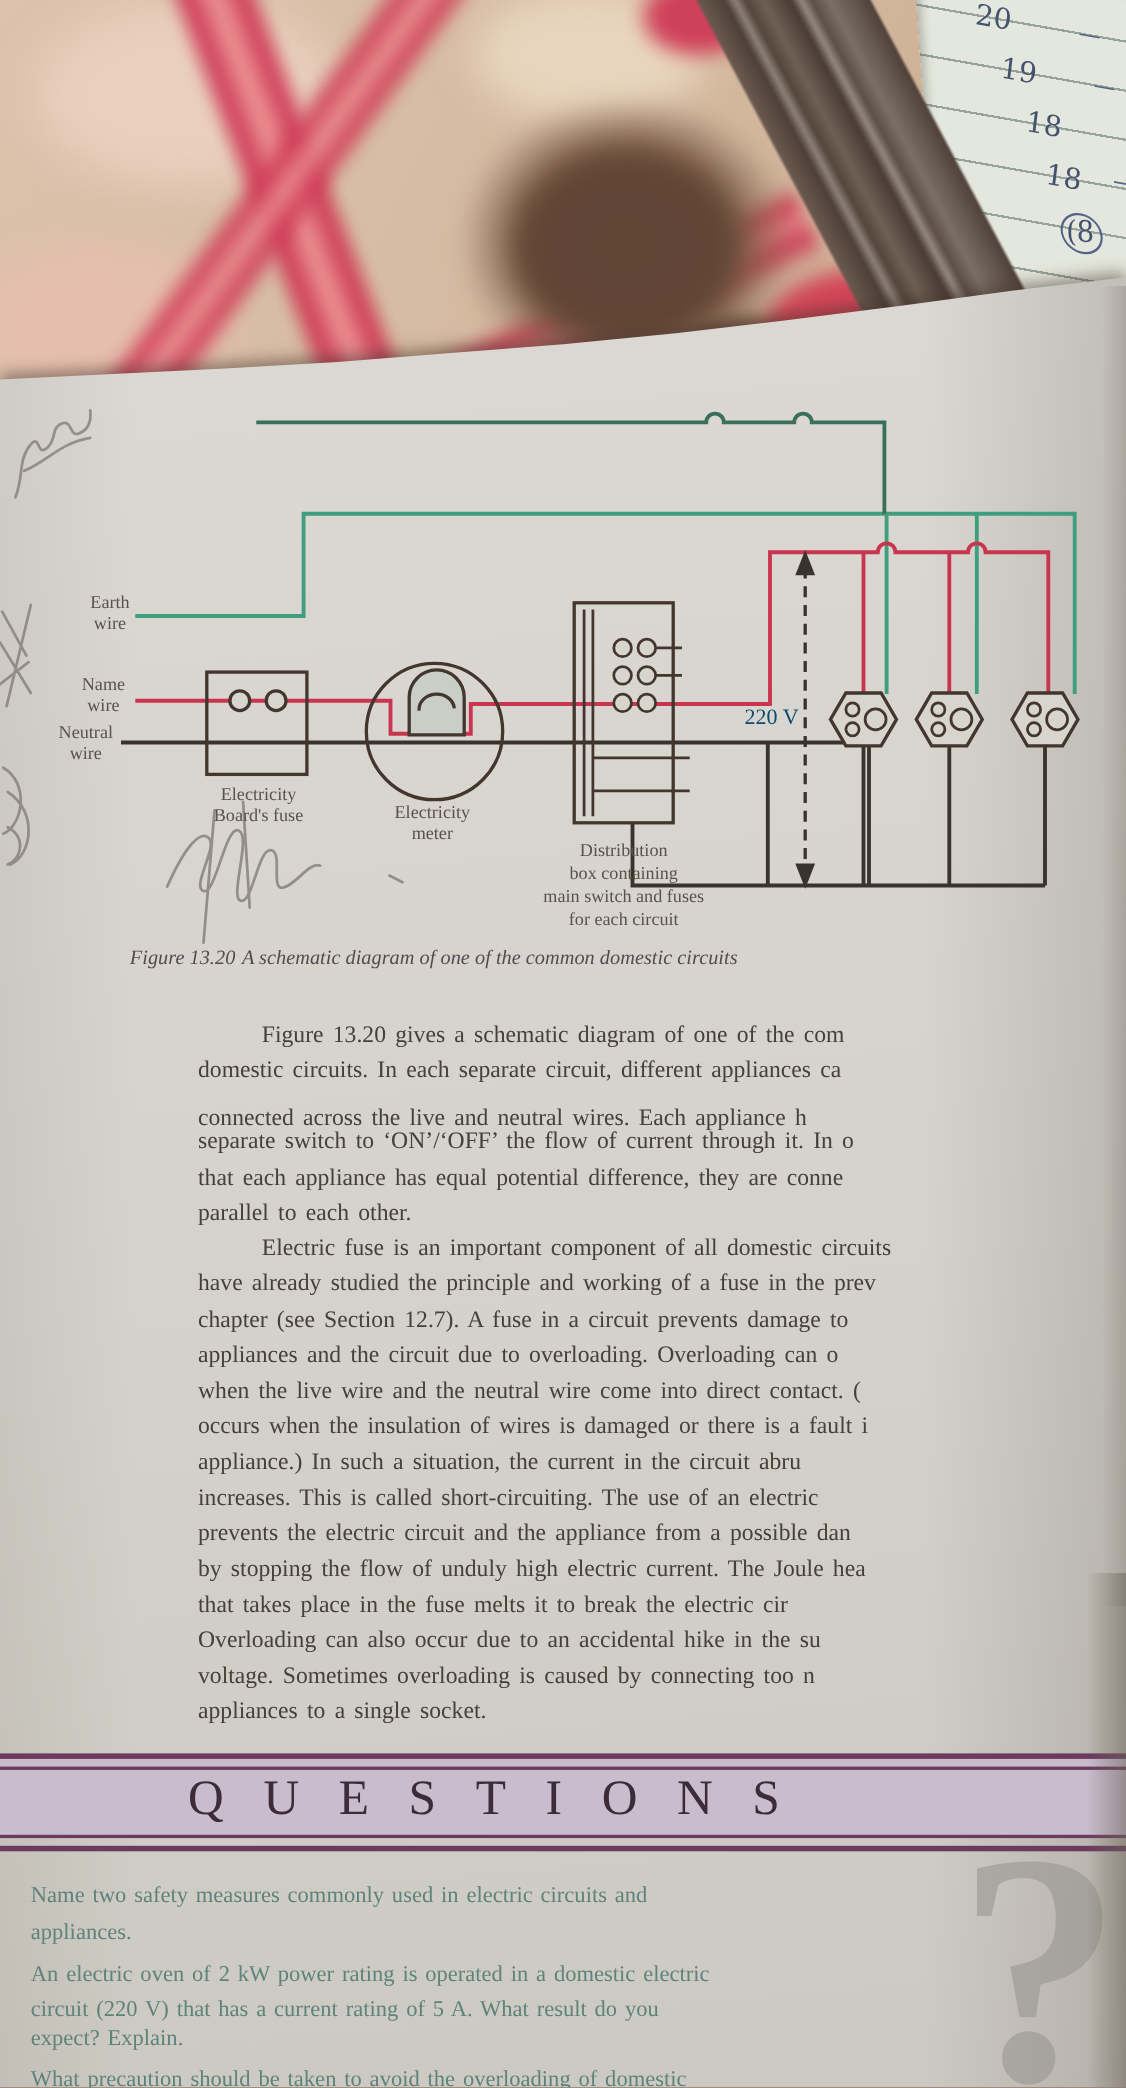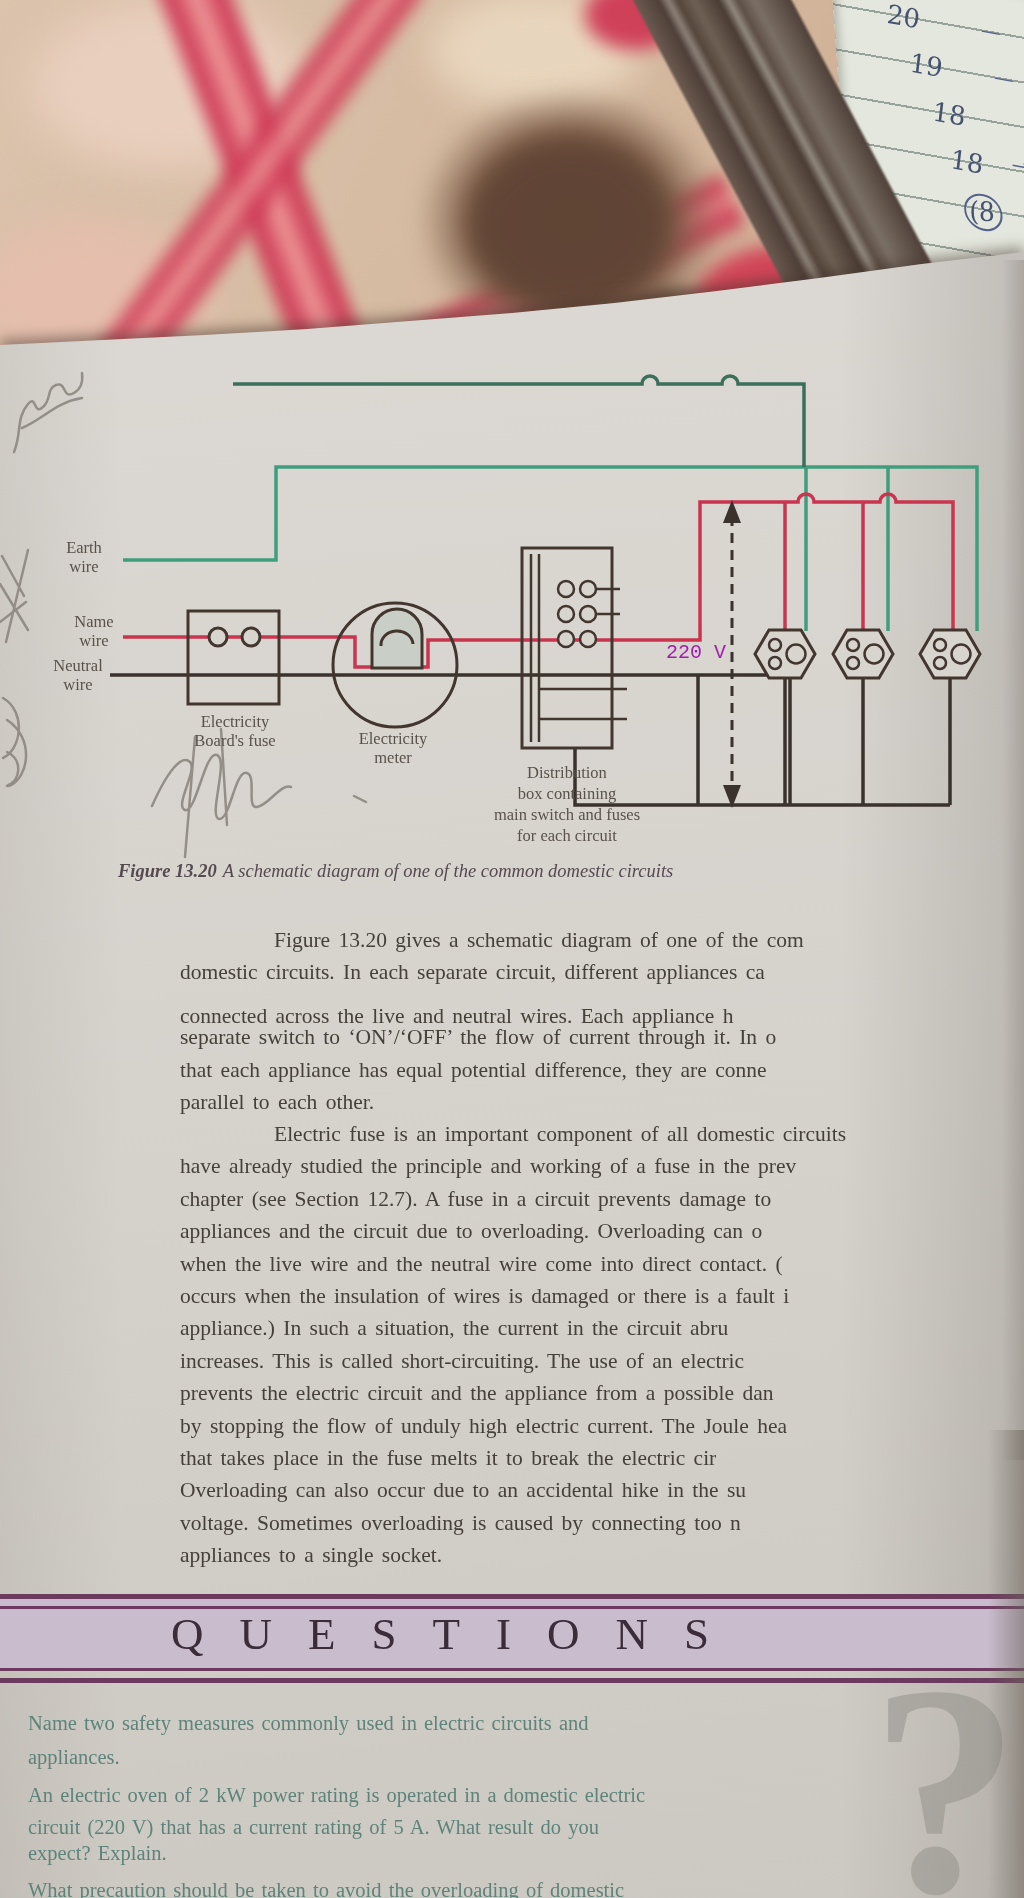--- a/index.html
+++ b/index.html
@@ -45,27 +45,27 @@
   .page{position:absolute;left:0;top:250px;width:1024px;height:1648px;
     background:linear-gradient(90deg,rgba(120,110,100,.12),rgba(0,0,0,0) 12%,rgba(0,0,0,0) 82%,rgba(100,92,85,.20) 98%),
                linear-gradient(175deg,#dcd9d4,#d5d2cc 55%,#ccc9c2);
     clip-path:polygon(0 95px,10% 90px,20% 85px,30% 79px,40% 71px,50% 63px,60% 53px,70% 41px,80% 28px,90% 14px,100% 2px,100% 100%,0 100%);}
 
   
   svg.diagram{position:absolute;left:0;top:0;z-index:6;}
 
   
   .dlabel{position:absolute;z-index:7;color:#59524b;font-size:16.5px;line-height:19px;text-align:center;}
-  .voltage{position:absolute;z-index:7;color:#a21caf;font-size:20px;font-family:Liberation Mono, monospace;}
+  .voltage{position:absolute;z-index:7;color:#0c4a6e;font-size:20px;}
 
   
   .caption{position:absolute;left:118px;top:861px;z-index:7;font-size:18.5px;font-style:italic;color:#544a50;white-space:nowrap;}
-  .caption b{font-weight:bold;margin-right:6px;}
+  .caption b{font-weight:normal;margin-right:6px;}
   .bline{position:absolute;left:180px;z-index:7;font-size:21.5px;color:#46403a;white-space:nowrap;word-spacing:3px;}
-  .bline.indent{left:238px;margin-left:36px;}
+  .bline.indent{left:238px;}
 
   
   .hr{position:absolute;left:0;width:1024px;z-index:7;background:#6b3a5e;}
   .qband{position:absolute;left:0;top:1599px;width:1024px;height:70px;background:#c9bccd;z-index:6;}
   .qletters{position:absolute;left:40px;top:1608px;width:800px;z-index:7;text-align:center;
     font-size:45px;letter-spacing:36px;padding-left:36px;color:#3c2c39;font-family:"Liberation Serif",serif;}
 
   
   .qline{position:absolute;left:28px;z-index:7;font-size:20.5px;color:#5d837a;white-space:nowrap;word-spacing:2px;}
 
@@ -191,21 +191,21 @@
 
     <g stroke="#8d8781" stroke-width="2.5" fill="none" stroke-linecap="round" opacity="0.9">
       <path d="M14,452 c8,-20 2,-34 14,-48 c9,-10 5,12 15,3 c9,-8 3,-18 13,-22 c11,-4 6,15 18,8 c7,-4 9,-12 8,-20 m-60,55 c20,-8 34,-26 60,-30"></path>
       <path d="M2,556 l22,40 m4,-46 l-22,92 m-6,-58 l28,46 m-28,-8 l26,-20"></path>
       <path d="M3,698 c24,14 18,52 0,60 m4,-38 c28,18 22,58 2,66 m-2,-34 c16,8 14,28 0,34"></path>
       <path d="M152,806 c16,-36 30,-52 38,-44 c8,8 -16,44 -5,48 c11,4 20,-60 32,-55 c12,5 -9,62 2,64 c11,2 16,-50 28,-46 c10,3 -1,36 10,34 c12,-2 24,-24 34,-20 m-96,-50 l-10,120 m36,-128 l6,96"></path>
       <path d="M354,796 l12,6"></path>
     </g>
   </svg>
 
-  <div class="dlabel" style="left:48px;top:538px;width:72px;">
+  <div class="dlabel" style="left:64px;top:538px;width:72px;">
     <div>Earth</div>
     <div>wire</div>
   </div>
   <div class="dlabel" style="left:58px;top:612px;width:72px;">
     <div>Name</div>
     <div>wire</div>
   </div>
   <div class="dlabel" style="left:36px;top:656px;width:84px;">
     <div>Neutral</div>
     <div>wire</div>

